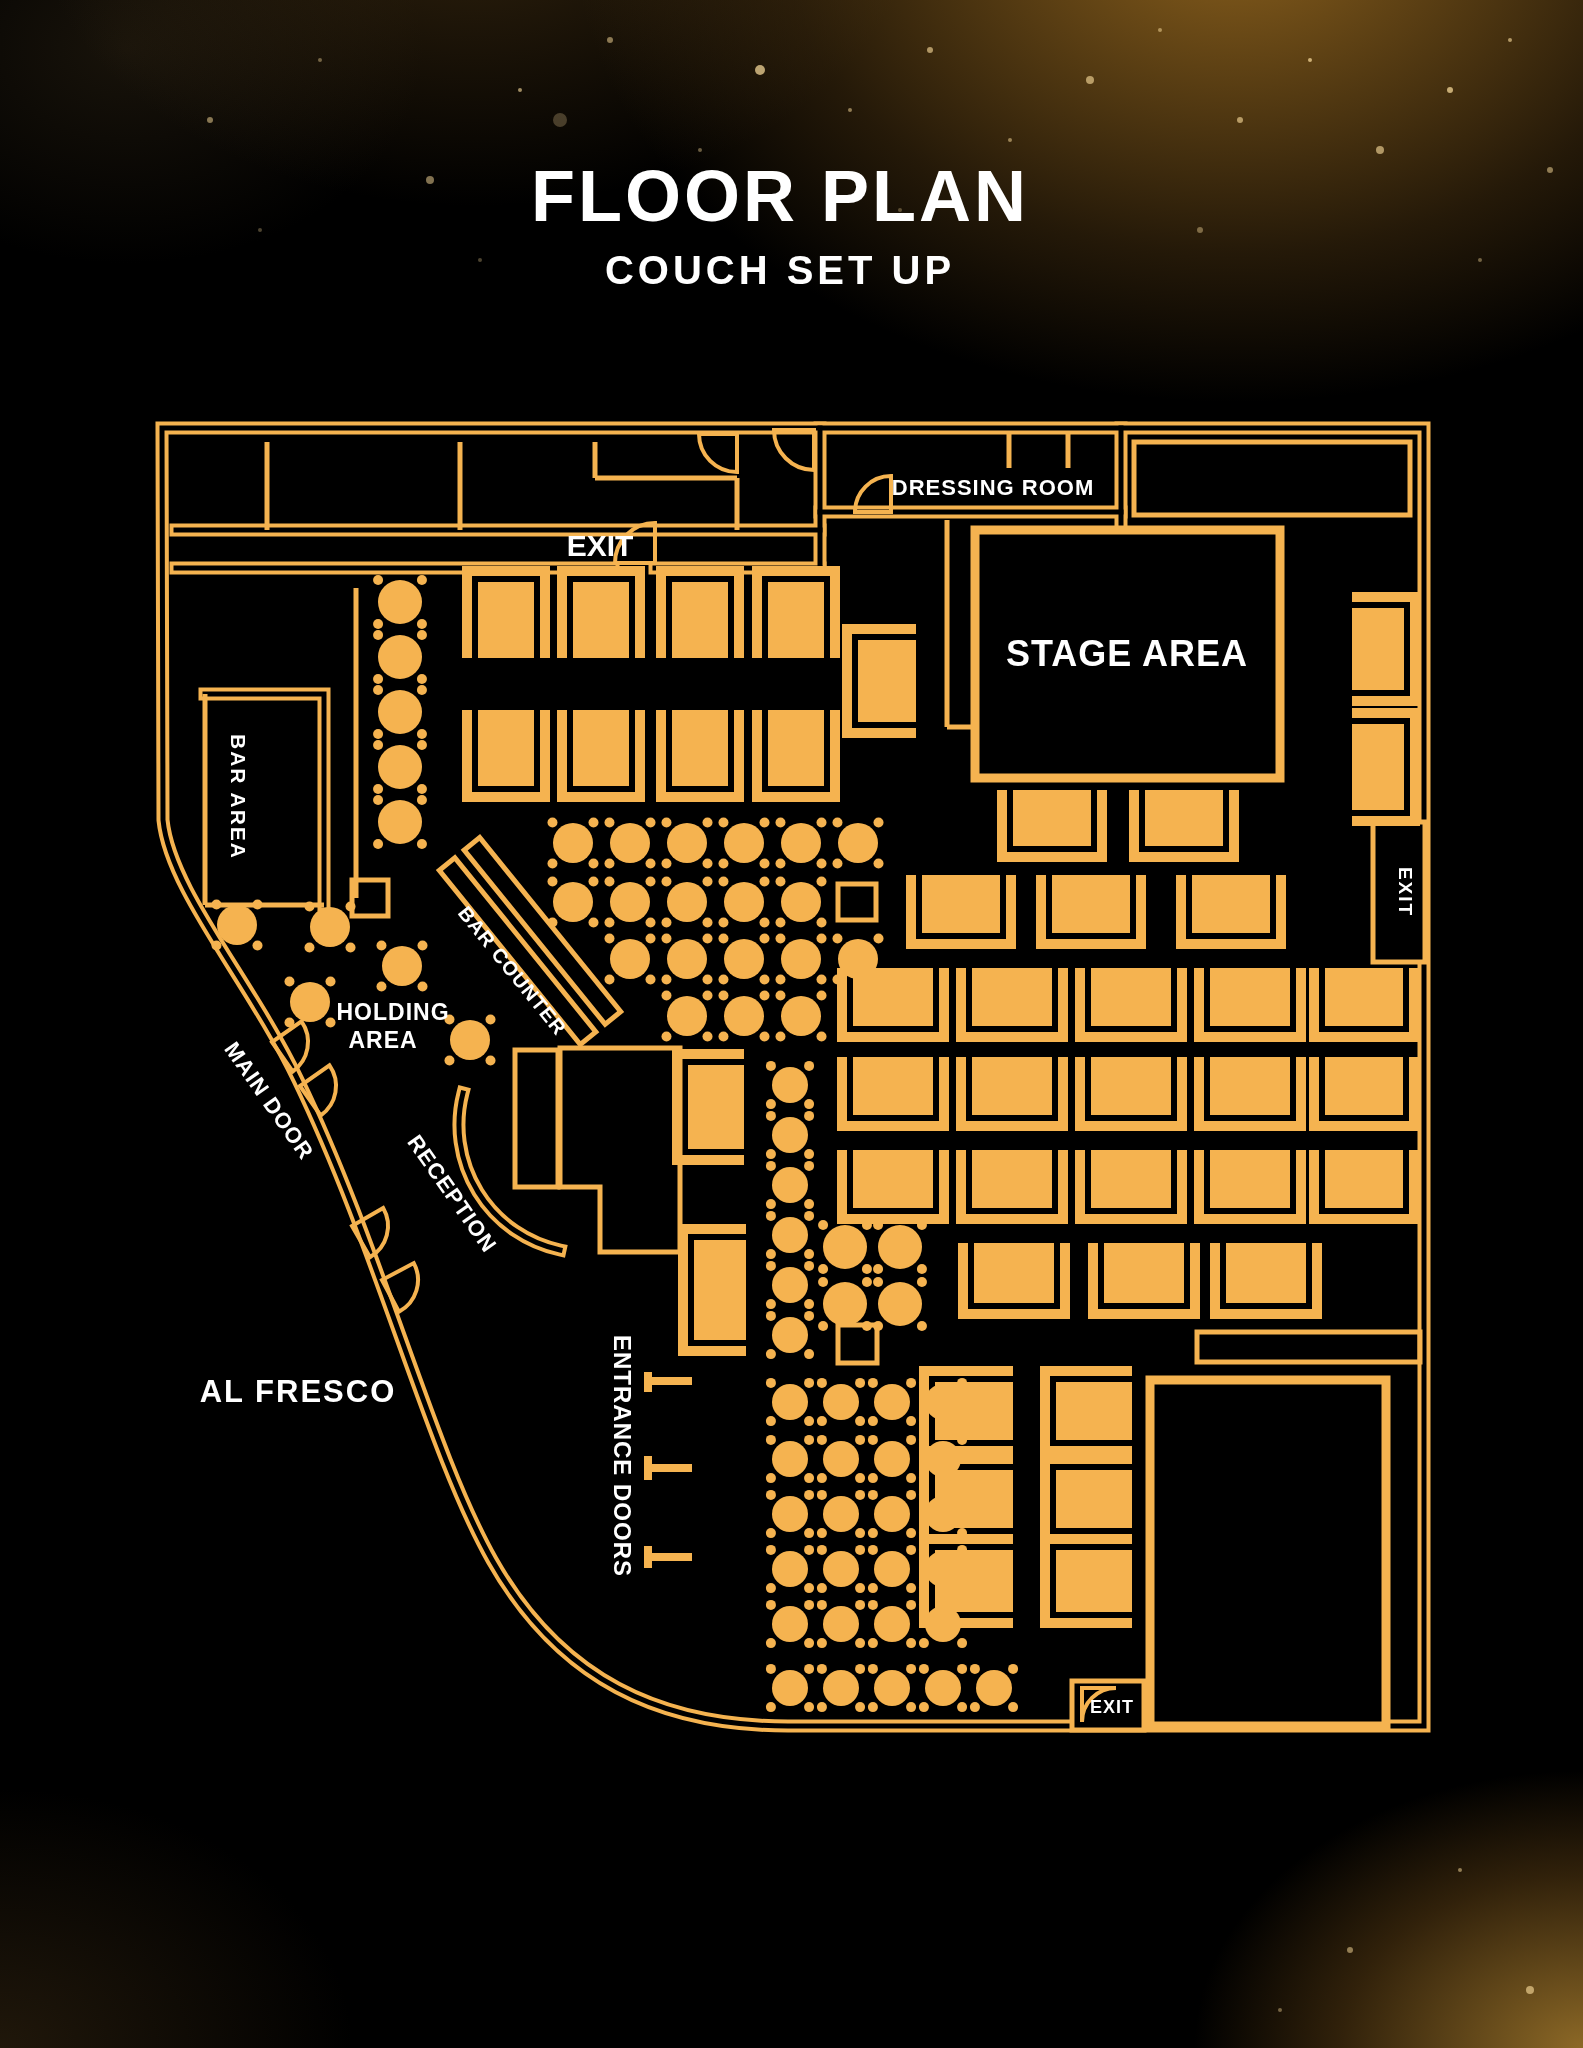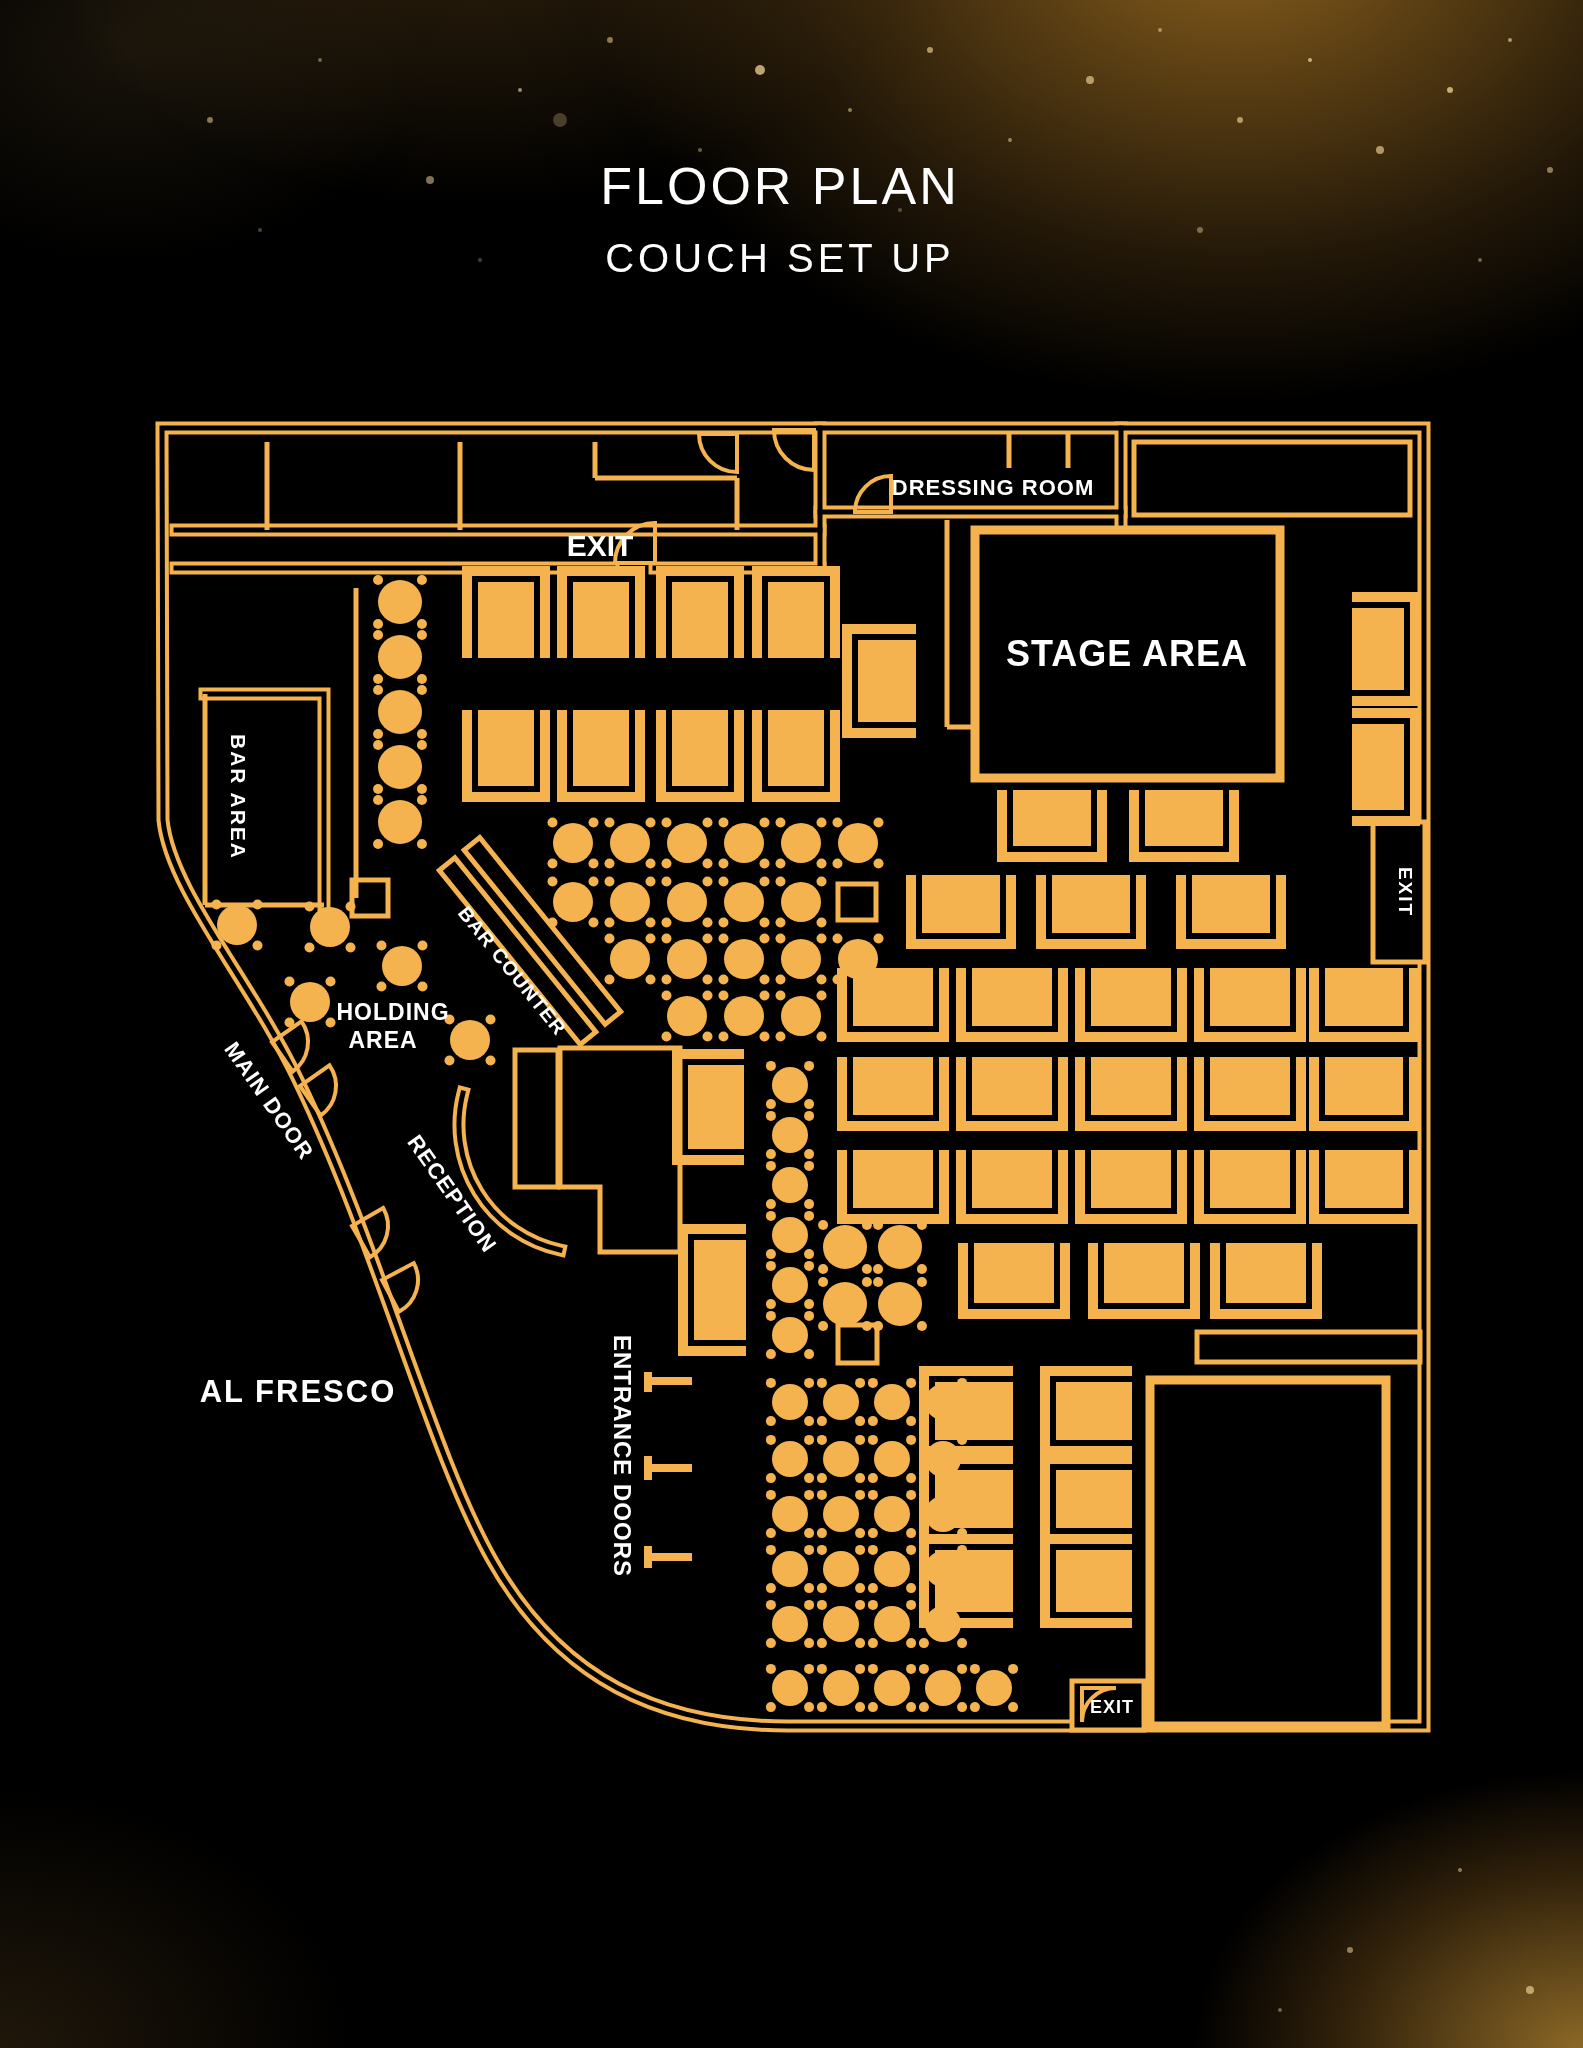--- a/index.html
+++ b/index.html
@@ -19,22 +19,22 @@
   .curve-c{width:2600px;height:1900px;bottom:-1560px;right:-700px;transform:rotate(7deg);
     border-bottom:16px solid rgba(255,196,80,.9);filter:blur(4px);}
   .curve-d{width:2600px;height:1900px;bottom:-1520px;right:-650px;transform:rotate(8deg);
     border-bottom:5px solid rgba(255,238,180,.95);filter:blur(1px);}
   .glow-br{position:absolute;right:0;bottom:0;width:900px;height:700px;pointer-events:none;
     background:radial-gradient(60% 55% at 100% 100%, rgba(255,190,70,.55), rgba(140,95,30,.35) 45%, rgba(0,0,0,0) 72%);}
   .glow-bl{position:absolute;left:0;bottom:0;width:700px;height:400px;pointer-events:none;
     background:radial-gradient(70% 90% at 0% 100%, rgba(80,58,26,.40), rgba(0,0,0,0) 72%);}
   
   .title-wrap{position:absolute;left:0;top:160px;width:1560px;text-align:center;color:#fff;}
-  .title-main{font-size:52px;font-weight:normal;letter-spacing:3px;line-height:1;}
-  .title-sub{font-size:40px;font-weight:normal;letter-spacing:4px;margin-top:24px;}
+  .title-main{font-size:72px;font-weight:bold;letter-spacing:3px;line-height:1;}
+  .title-sub{font-size:40px;font-weight:bold;letter-spacing:4px;margin-top:16px;}
   
   svg{position:absolute;left:0;top:0;}
   .wd{stroke:#F5B350;stroke-width:13;fill:none;stroke-linecap:square;}
   .wdi{stroke:#000;stroke-width:5;fill:none;stroke-linecap:square;}
   .ws{stroke:#F5B350;stroke-width:5;fill:none;}
   .wt{stroke:#F5B350;stroke-width:8;fill:none;}
   .door{stroke:#F5B350;stroke-width:4;fill:none;}
   .boxed{stroke:#F5B350;fill:#000;}
   .lbl{fill:#fff;font-family:"Liberation Sans",sans-serif;font-weight:bold;}
 </style>

